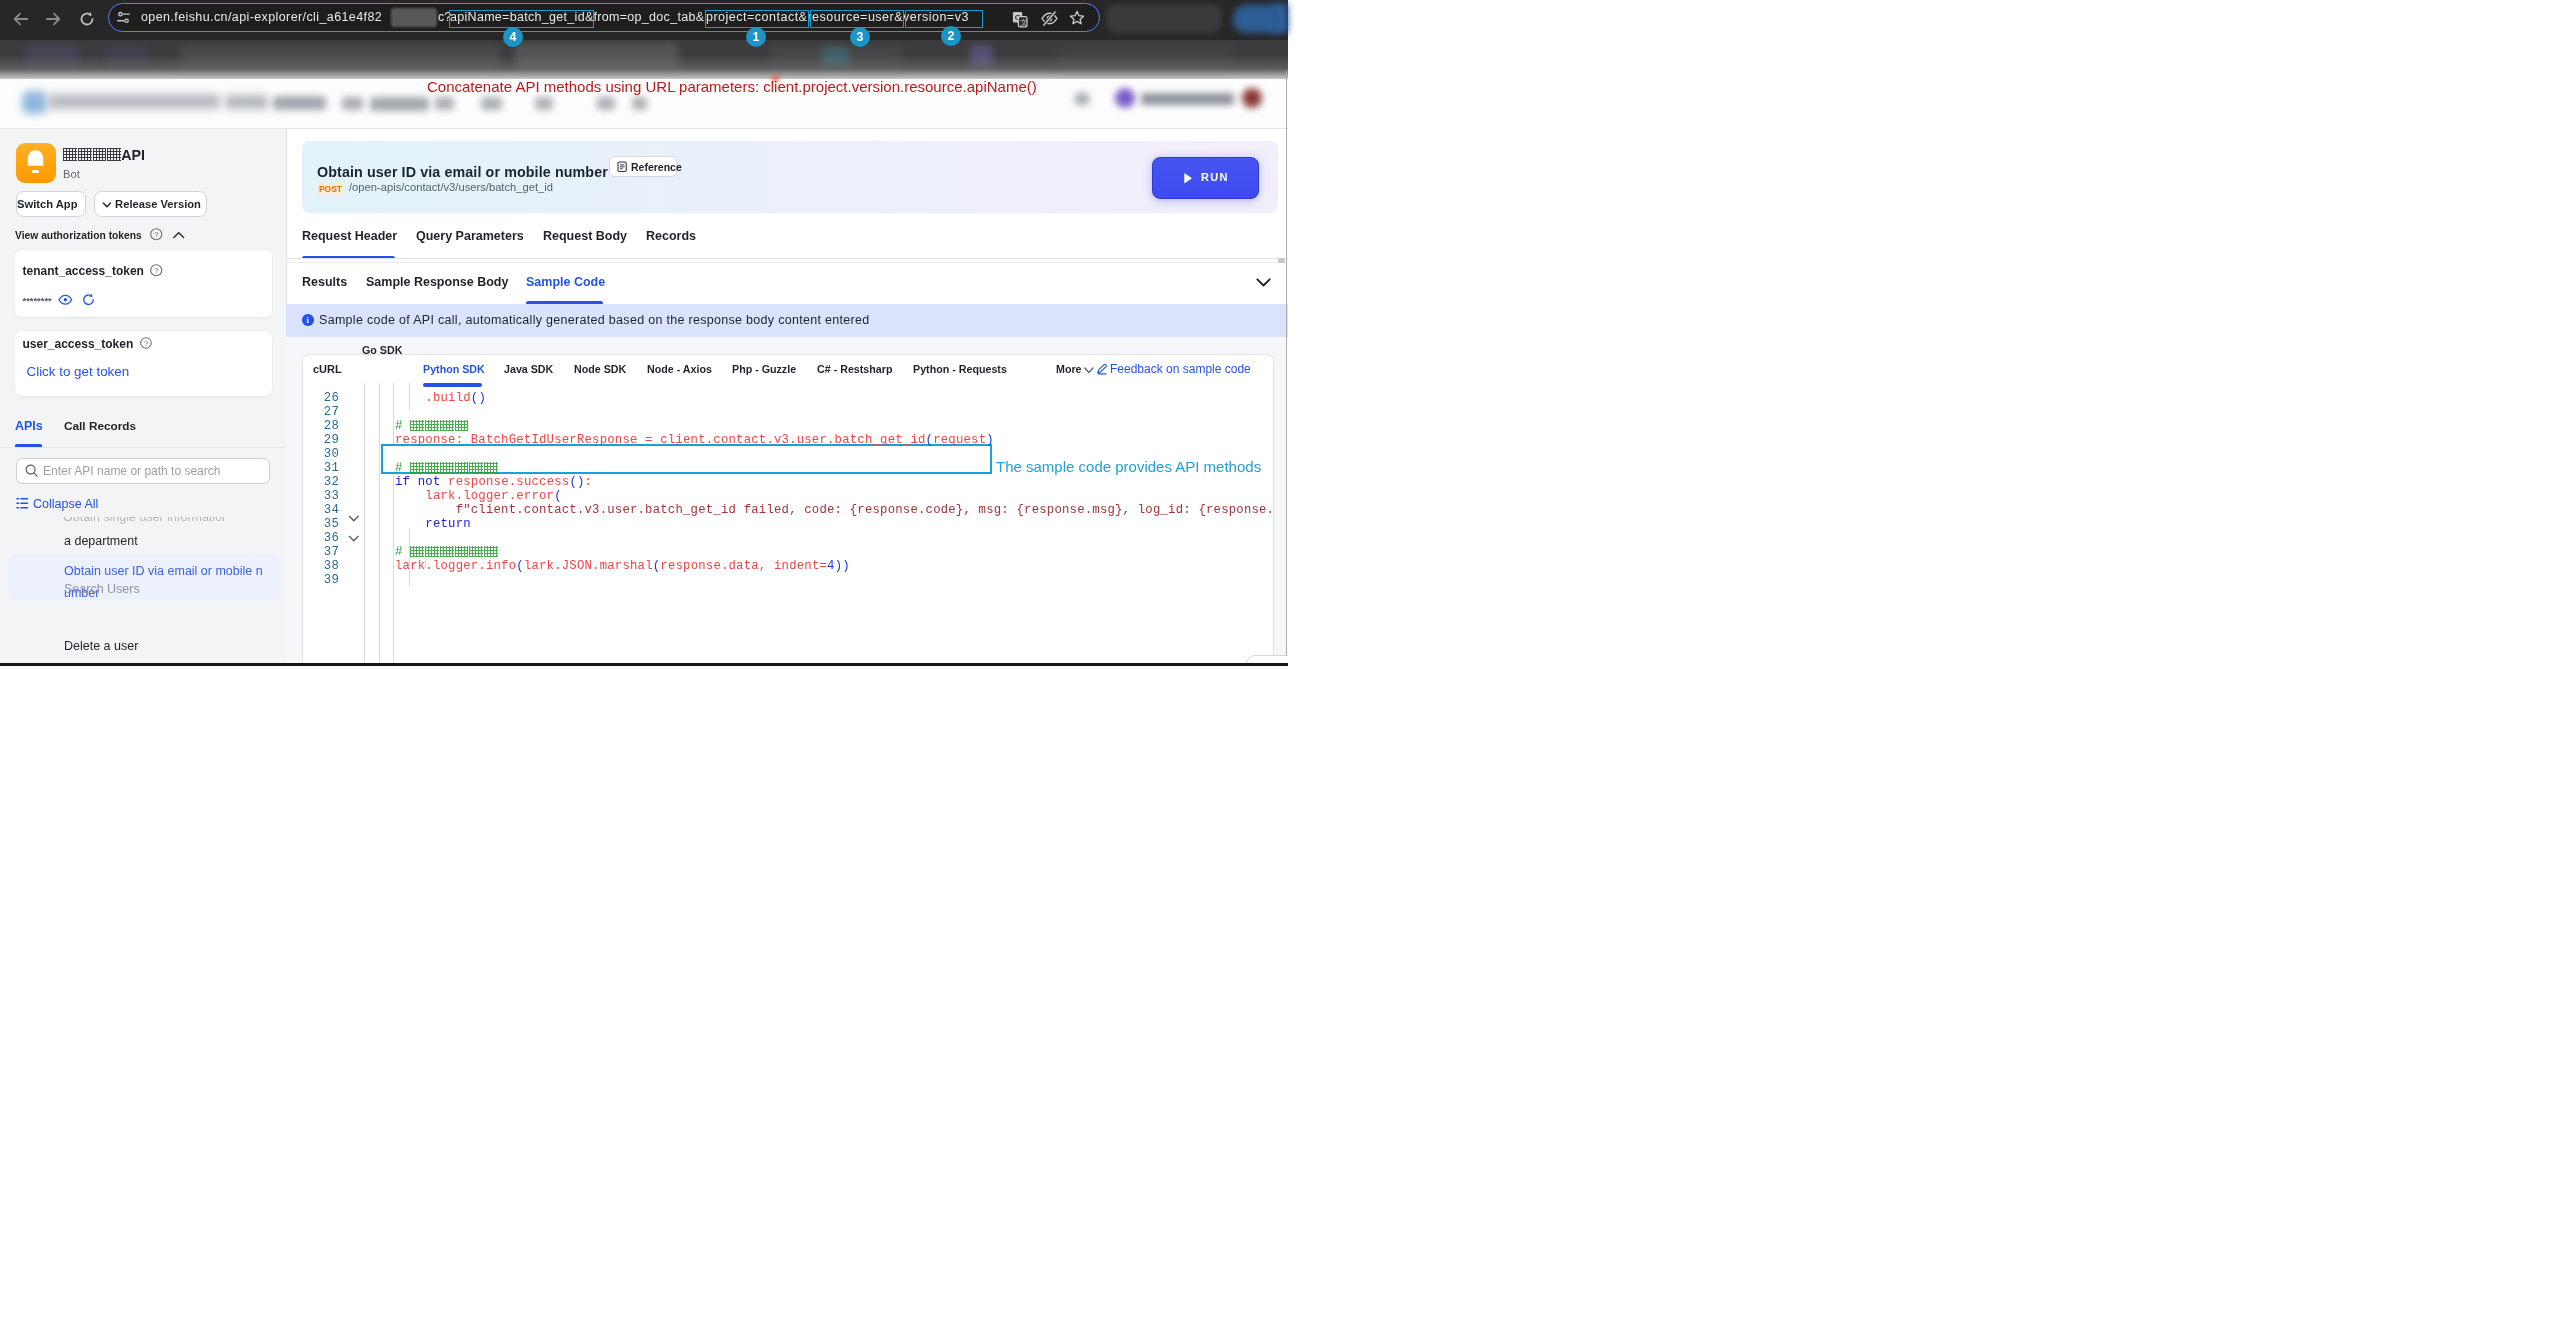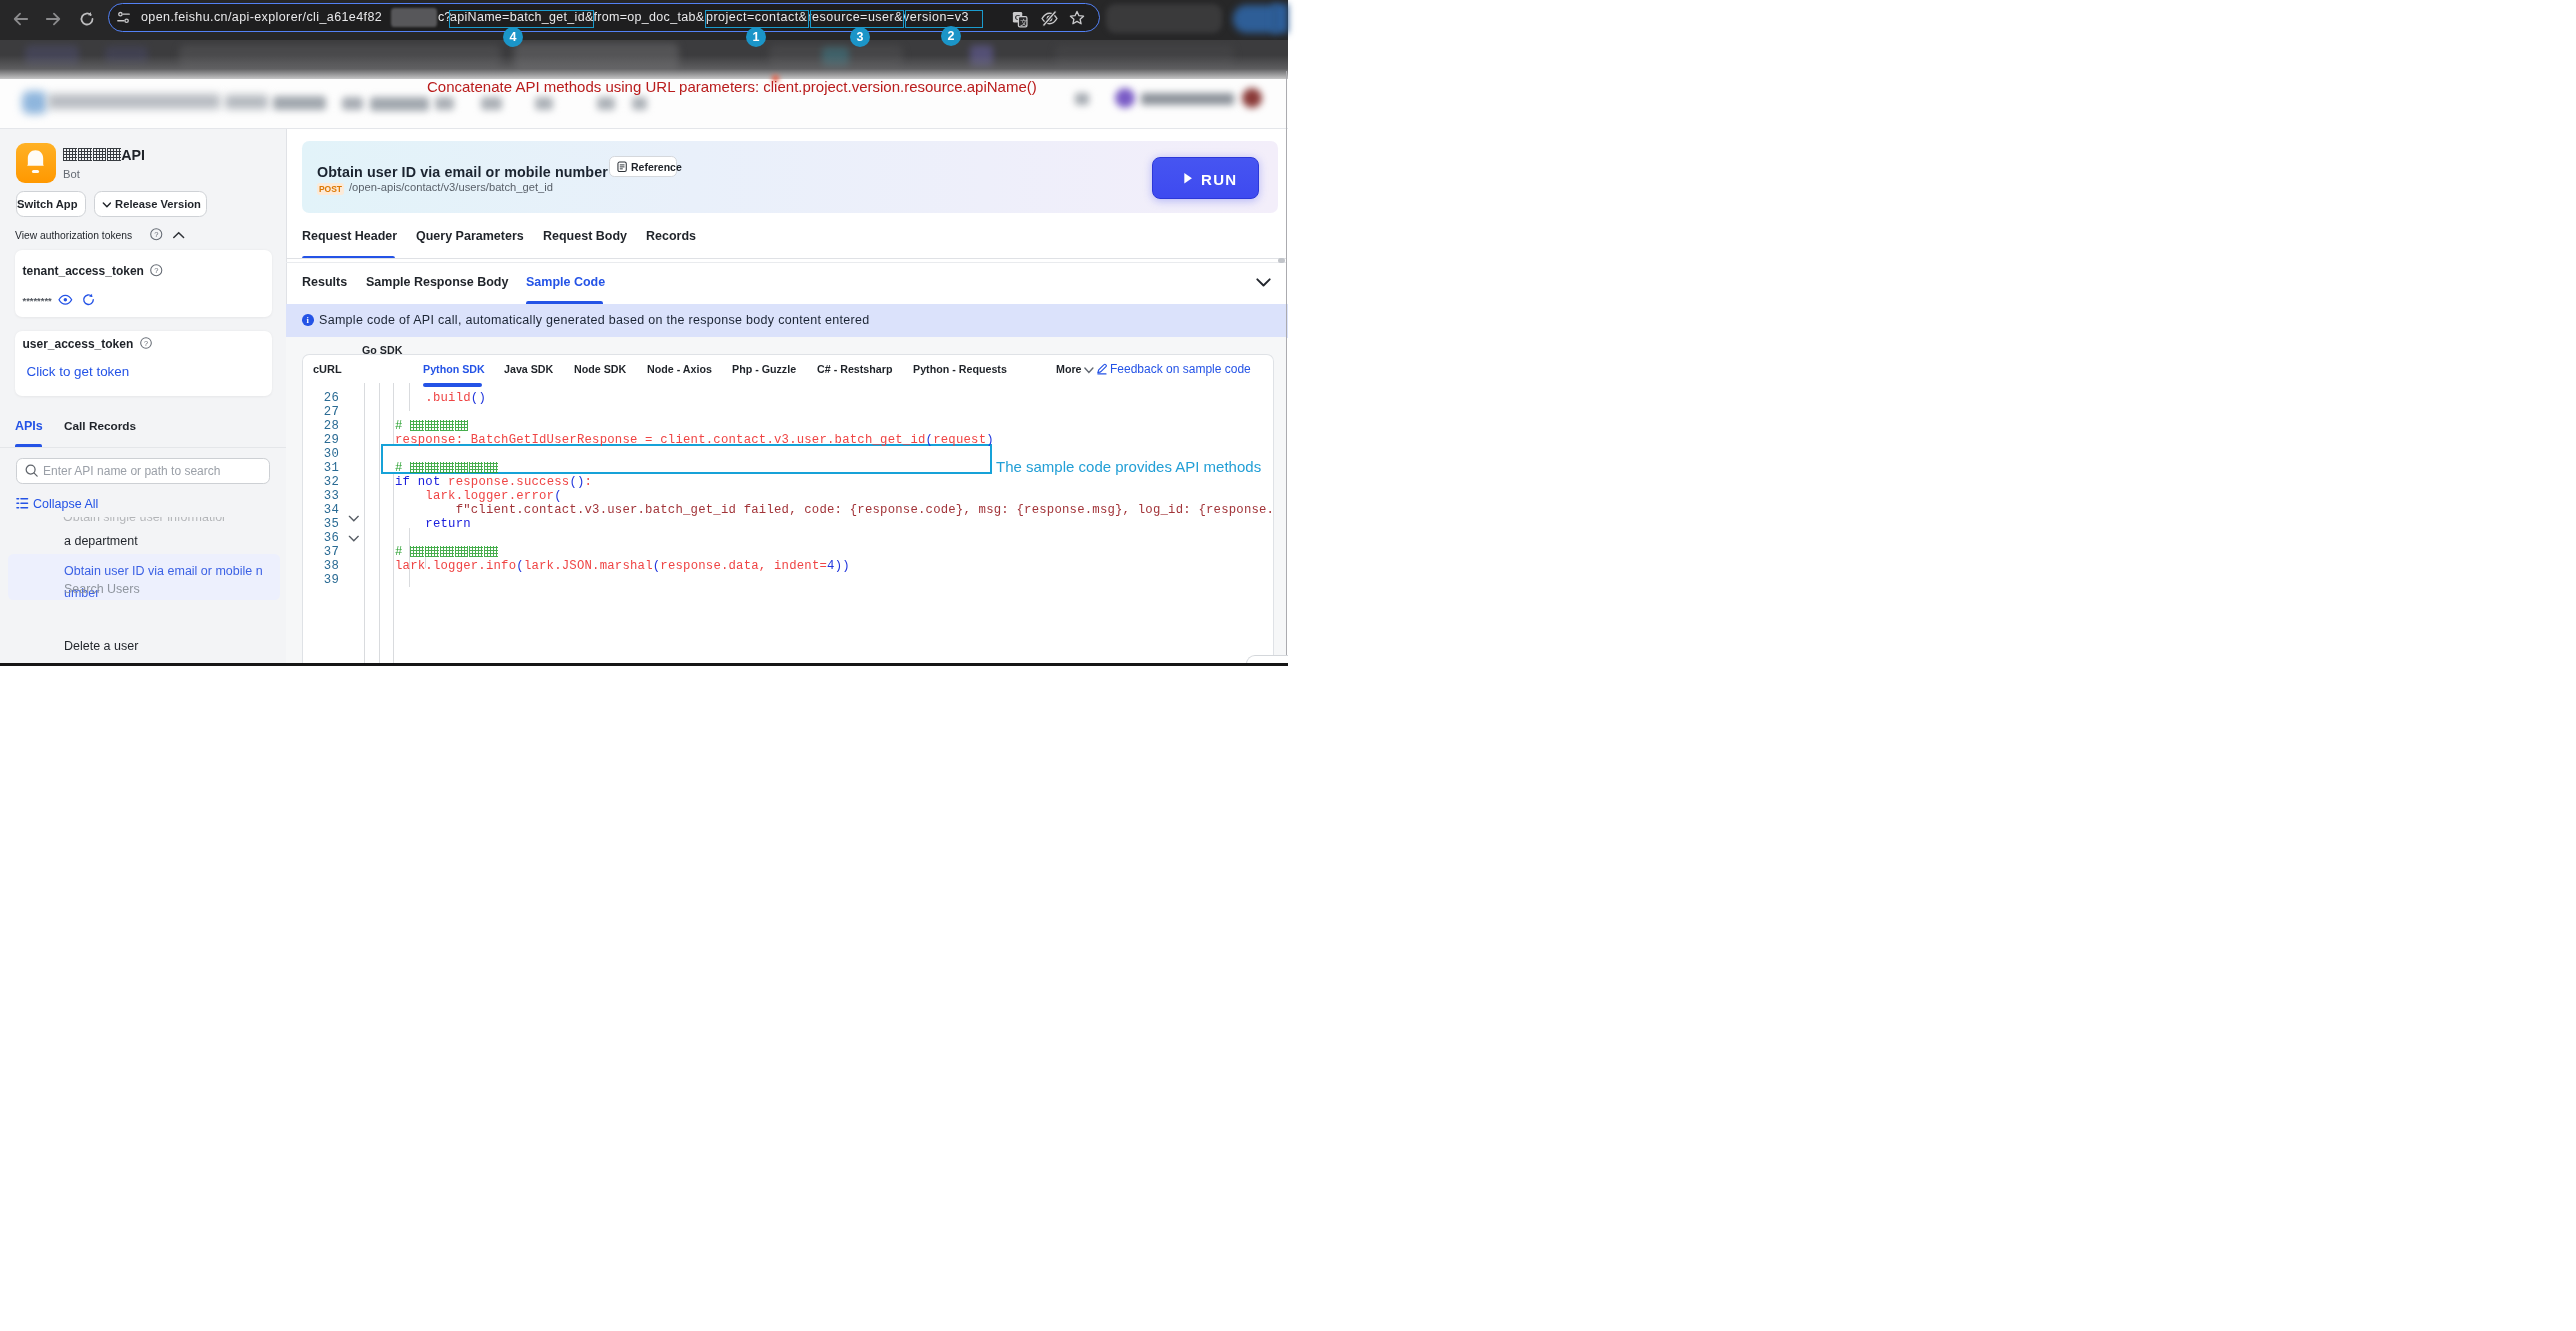--- a/index.html
+++ b/index.html
@@ -111,21 +111,21 @@
     <rect x="10" y="24.5" width="8" height="3.4" rx="1.7" fill="#fff" fill-opacity=".96"></rect>
   </svg>
 <div class="a" style="left:63px;top:147px;font-size:14.3px;font-weight:bold;color:#1f2329"><span class="cjk"></span><span class="cjk"></span><span class="cjk"></span><span class="cjk"></span>API</div>
 <div class="a" style="left:63px;top:168px;font-size:11.2px;color:#646a73">Bot</div>
 
 <div class="a" style="left:16px;top:191px;width:70px;height:26px;background:#fff;border:0.9px solid #cfd2d6;border-radius:7.6px;text-align:left;font-size:11.2px;font-weight:bold;color:#1f2329;line-height:24.6px">Switch App</div>
 <div class="a" style="left:94px;top:191px;width:113px;height:26px;background:#fff;border:0.9px solid #cfd2d6;border-radius:7.6px;font-size:11.2px;font-weight:bold;color:#1f2329;line-height:24.6px"><svg style="display:inline-block;vertical-align:-1.3px;margin:0 3.6px 0 6.7px" width="9.8" height="9.8" viewBox="0 0 11 11">
       <path d="M1.5 3.5l4 4 4-4" stroke="#1f2329" stroke-width="1.6" fill="none" stroke-linecap="round" stroke-linejoin="round"></path>
     </svg>Release Version</div>
 
-<div class="a" style="left:15px;top:230px;font-size:10.3px;font-weight:normal;color:#1f2329">View authorization tokens</div>
+<div class="a" style="left:15px;top:230px;font-size:10.3px;font-weight:bold;color:#1f2329">View authorization tokens</div>
 <svg class="a" style="left:150px;top:228px" width="12.5" height="12.5" viewBox="0 0 14 14">
     <circle cx="7" cy="7" r="6.2" stroke="#646a73" stroke-width="1.2" fill="none"></circle>
     <text x="4.7" y="10" font-size="8.5" fill="#646a73" font-family="Liberation Sans">?</text>
   </svg>
 <svg class="a" style="left:172px;top:230px" width="13.4" height="9.8" viewBox="0 0 14 11">
     <path d="M1.5 8.5L7 3l5.5 5.5" stroke="#2f3238" stroke-width="1.7" fill="none" stroke-linecap="round" stroke-linejoin="round"></path>
   </svg>
 
 <div class="a" style="left:15px;top:250px;width:257px;height:67px;background:#fff;border-radius:7.2px;box-shadow:0 0.9px 2.7px rgba(31,35,41,.06)"></div>
 <div class="a" style="left:22.5px;top:264px;font-size:12px;font-weight:bold;color:#1f2329">tenant_access_token</div>
@@ -188,21 +188,21 @@
   </svg>
 <div class="a" style="left:631px;top:161px;font-size:10.5px;font-weight:bold;color:#1f2329">Reference</div>
 
 <div class="a" style="left:317px;top:183px;width:27px;height:12.3px;background:#fcead8;border-radius:2.7px;text-align:center;font-size:8.5px;font-weight:bold;color:#dd7802;line-height:12.5px">POST</div>
 <div class="a" id="mpath" style="left:349px;top:181px;font-size:11.2px;color:#585f68">/open-apis/contact/v3/users/batch_get_id</div>
 
 <div class="a" style="left:1152px;top:157px;width:107px;height:42px;border-radius:8px;background:linear-gradient(180deg,#4655f1,#3e4af0);border:1.3px solid #2c38d8;box-shadow:0 1.8px 9px rgba(70,80,240,.35)"></div>
 <svg class="a" style="left:1183px;top:172px" width="9.8" height="12.5" viewBox="0 0 11 14">
     <path d="M1.5 1.2L10 7l-8.5 5.8z" fill="#fff"></path>
   </svg>
-<div class="a" style="left:1201px;top:171px;font-size:15px;font-weight:bold;letter-spacing:1.3px;color:#fff">RUN</div>
+<div class="a" style="left:1201px;top:171px;font-size:11px;font-weight:bold;letter-spacing:1.3px;color:#fff">RUN</div>
 
 <div class="a" id="t1" style="left:302px;top:229px;font-size:12.5px;font-weight:bold;color:#1f2329">Request Header</div>
 <div class="a" id="t2" style="left:416px;top:229px;font-size:12.5px;font-weight:bold;color:#1f2329">Query Parameters</div>
 <div class="a" id="t3" style="left:543px;top:229px;font-size:12.5px;font-weight:bold;color:#1f2329">Request Body</div>
 <div class="a" id="t4" style="left:646px;top:229px;font-size:12.5px;font-weight:bold;color:#1f2329">Records</div>
 <div class="a" style="left:302px;top:256px;width:93px;height:3px;background:#2453e6;border-radius:2.2px 2.2px 0 0"></div>
 <div class="a" style="left:286px;top:258px;width:1000px;height:0.9px;background:#dfe1e5"></div>
 <div class="a" style="left:286px;top:262px;width:1000px;height:0.9px;background:#e9ebee"></div>
 
 <div class="a" id="s1" style="left:302px;top:275px;font-size:12.5px;font-weight:bold;color:#1f2329">Results</div>

